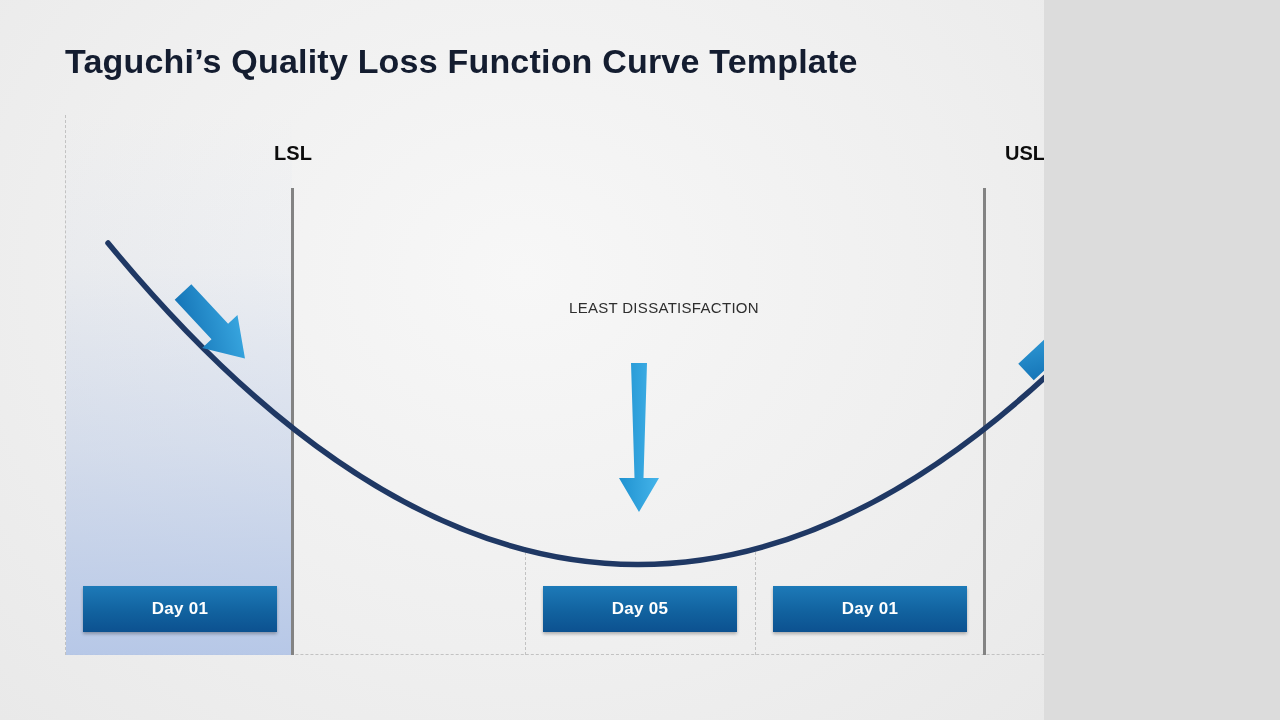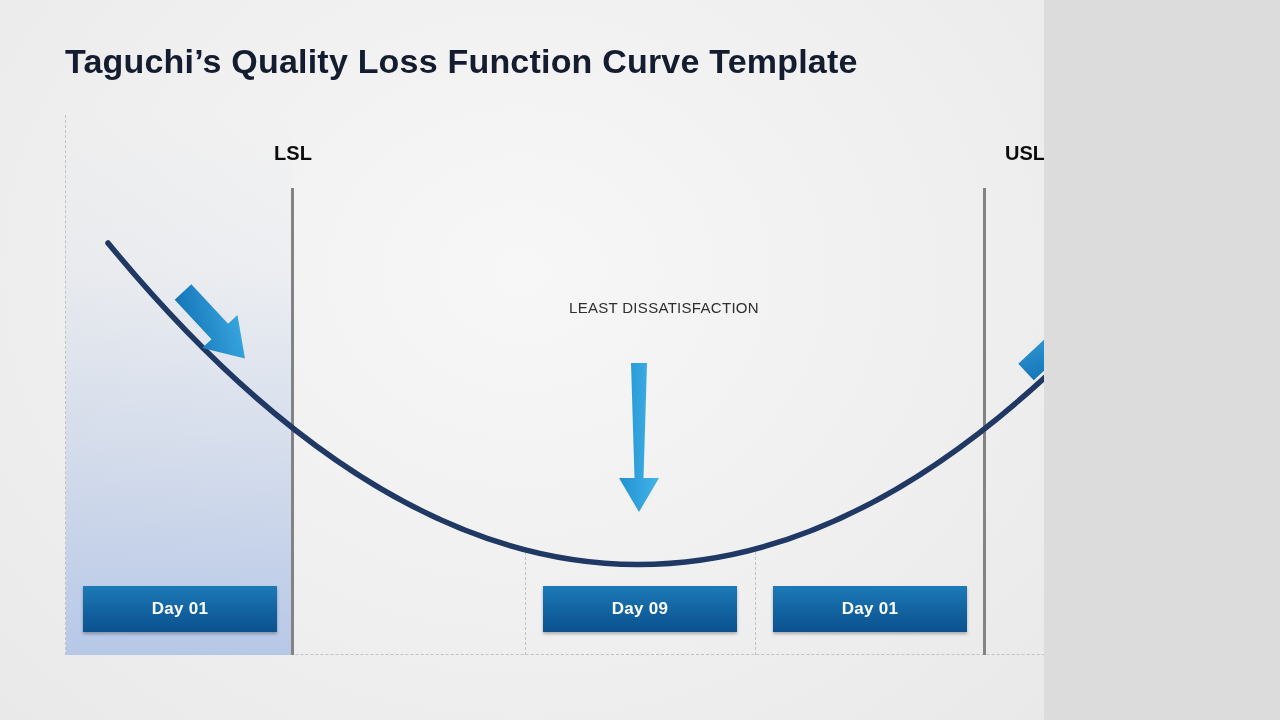--- a/index.html
+++ b/index.html
@@ -86,16 +86,16 @@
     <path d="M0,-8 L38,-8 L38,-17 L64,0 L38,17 L38,8 L0,8 Z" transform="translate(183,292) rotate(47) scale(1.42)" fill="url(#arrowGrad)"></path>
     <path d="M0,-8 L38,-8 L38,-17 L64,0 L38,17 L38,8 L0,8 Z" transform="translate(1026,372) rotate(-43) scale(1.42)" fill="url(#arrowGrad)"></path>
     <path d="M631,363 L647,363 L643.5,478 L659,478 L639,512 L619,478 L634.5,478 Z" fill="url(#arrowGradDown)"></path>
   </svg>
 
   <div class="annotation">
     <div>LEAST DISSATISFACTION</div>
   </div>
 
   <div class="day-btn d1">Day 01</div>
-  <div class="day-btn d3">Day 09</div>
+  <div class="day-btn d3">Day 05</div>
   <div class="day-btn d4">Day 01</div>
 
 </div>
 
 </body></html>

